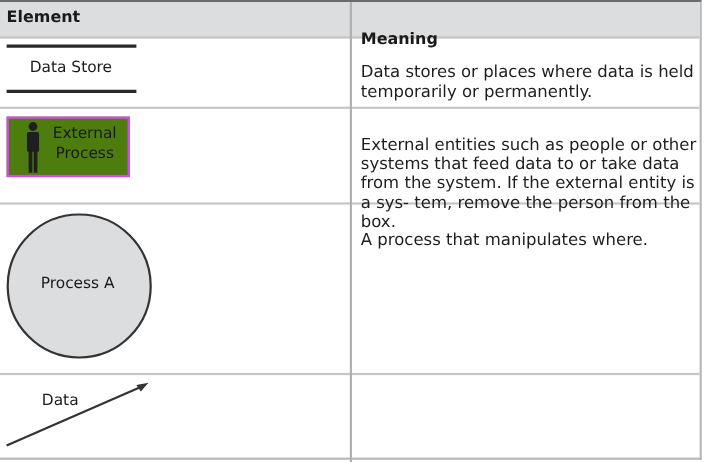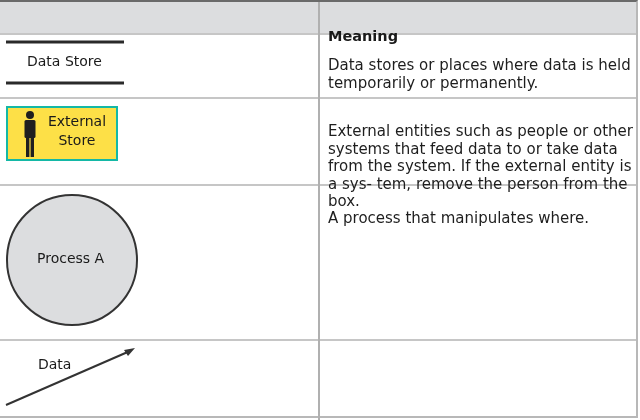--- a/index.html
+++ b/index.html
@@ -16,50 +16,53 @@
     .hdr-text { position: absolute; top: 6px; font-weight: bold; font-size: 14.5px; color: #1a1a1a; }
     .meaning { position: absolute; left: 7px; top: 4px; width: 305px; font-size: 15px; line-height: 17.5px; color: #1e1e1e; }
     .shape-label { font-size: 14px; color: #1a1a1a; }
   </style>
 </head>
 <body>
 
 <div class="table">
 
   <div class="row header">
+    <div class="cell-left">
+      <span class="hdr-text" style="left:6px;">Element</span>
+    </div>
     <div class="cell-right">
       <span class="hdr-text" style="left:7px;">Meaning</span>
     </div>
   </div>
 
   <div class="row" style="top:31px; height:66px;">
     <div class="cell-left">
       <svg width="319" height="64" style="position:absolute;left:0;top:0;">
         <line x1="6" y1="9" x2="124" y2="9" stroke="#2a2a2a" stroke-width="3"></line>
         <line x1="6" y1="50" x2="124" y2="50" stroke="#2a2a2a" stroke-width="3"></line>
       </svg>
       <span class="shape-label" style="position:absolute;left:27px;top:20px;">Data Store</span>
     </div>
     <div class="cell-right">
       <div class="meaning">Data stores or places where data is held temporarily or permanently.</div>
     </div>
   </div>
 
   <div class="row" style="top:97px; height:87px;">
     <div class="cell-left">
-      <div style="position:absolute;left:6px;top:7px;width:112px;height:55px;background:#fde047;border:2px solid #14b8a6;box-sizing:border-box;">
+      <div style="position:absolute;left:6px;top:7px;width:112px;height:55px;background:#4d7c0f;border:2px solid #d946ef;box-sizing:border-box;">
         <svg width="14" height="48" viewBox="0 0 14 48" style="position:absolute;left:15px;top:3px;">
           <circle cx="7" cy="4" r="4" fill="#1f1f1f"></circle>
           <rect x="1.5" y="9" width="11" height="18" rx="1.5" fill="#1f1f1f"></rect>
           <rect x="3" y="26" width="3.4" height="20" fill="#1f1f1f"></rect>
           <rect x="7.6" y="26" width="3.4" height="20" fill="#1f1f1f"></rect>
         </svg>
         <div class="shape-label" style="position:absolute;left:34px;top:4px;width:70px;text-align:center;line-height:19px;">
           <div>External</div>
-          <div>Store</div>
+          <div>Process</div>
         </div>
       </div>
     </div>
     <div class="cell-right">
       <div class="meaning">External entities such as people or other systems that feed data to or take data from the system. If the external entity is a sys- tem, remove the person from the box.</div>
     </div>
   </div>
 
   <div class="row" style="top:184px; height:155px;">
     <div class="cell-left">

